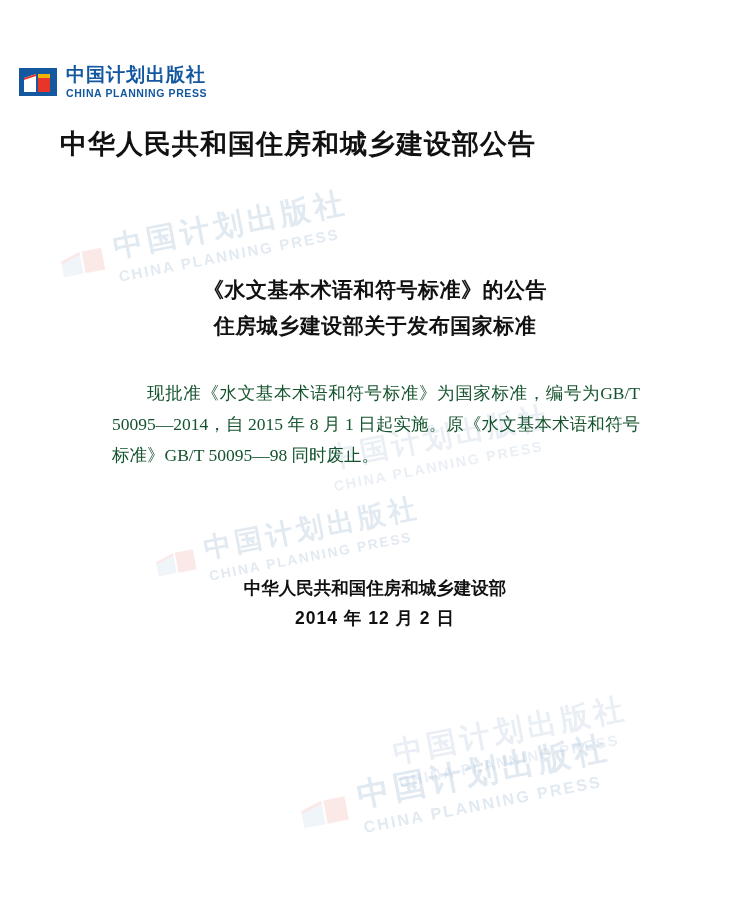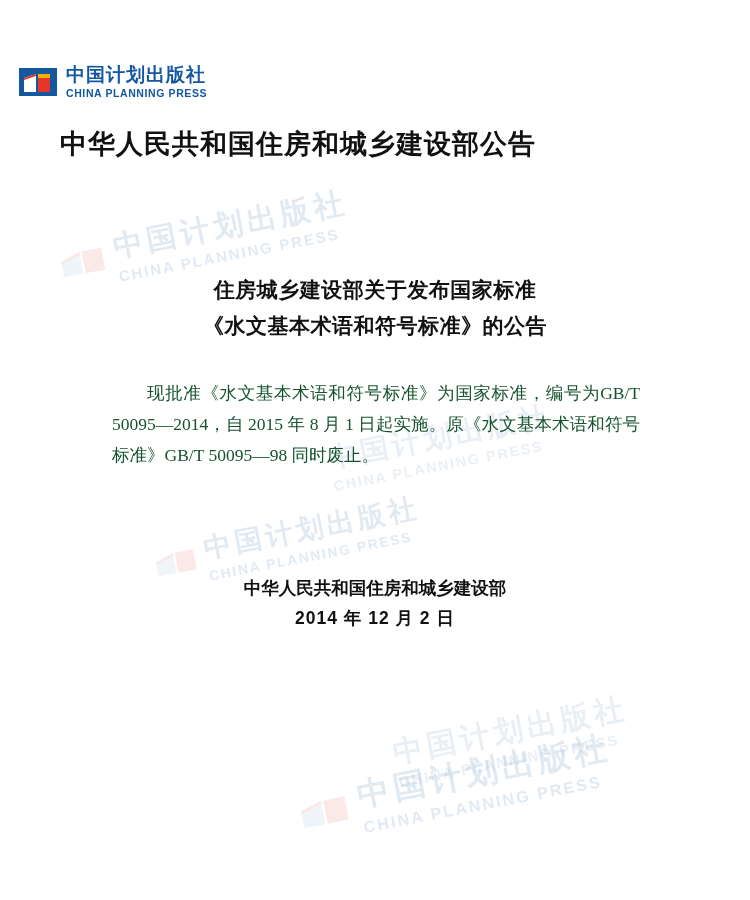--- a/index.html
+++ b/index.html
@@ -255,22 +255,22 @@
     <div class="wm-stack">
       <span class="wm-cn">中国计划出版社</span>
       <span class="wm-en">CHINA PLANNING PRESS</span>
     </div>
   </div>
 
   <div class="doc-title">中华人民共和国住房和城乡建设部公告</div>
 
 
   <div class="subtitle">
+    <div>《水文基本术语和符号标准》的公告</div>
     <div>住房城乡建设部关于发布国家标准</div>
-    <div>《水文基本术语和符号标准》的公告</div>
   </div>
 
   <div class="body-text">
     <p>现批准《水文基本术语和符号标准》为国家标准，编号为GB/T 50095—2014，自 2015 年 8 月 1 日起实施。原《水文基本术语和符号标准》GB/T 50095—98 同时废止。</p>
   </div>
 
   <div class="signature">
     <div>中华人民共和国住房和城乡建设部</div>
     <div class="date">2014 年 12 月 2 日</div>
   </div>

